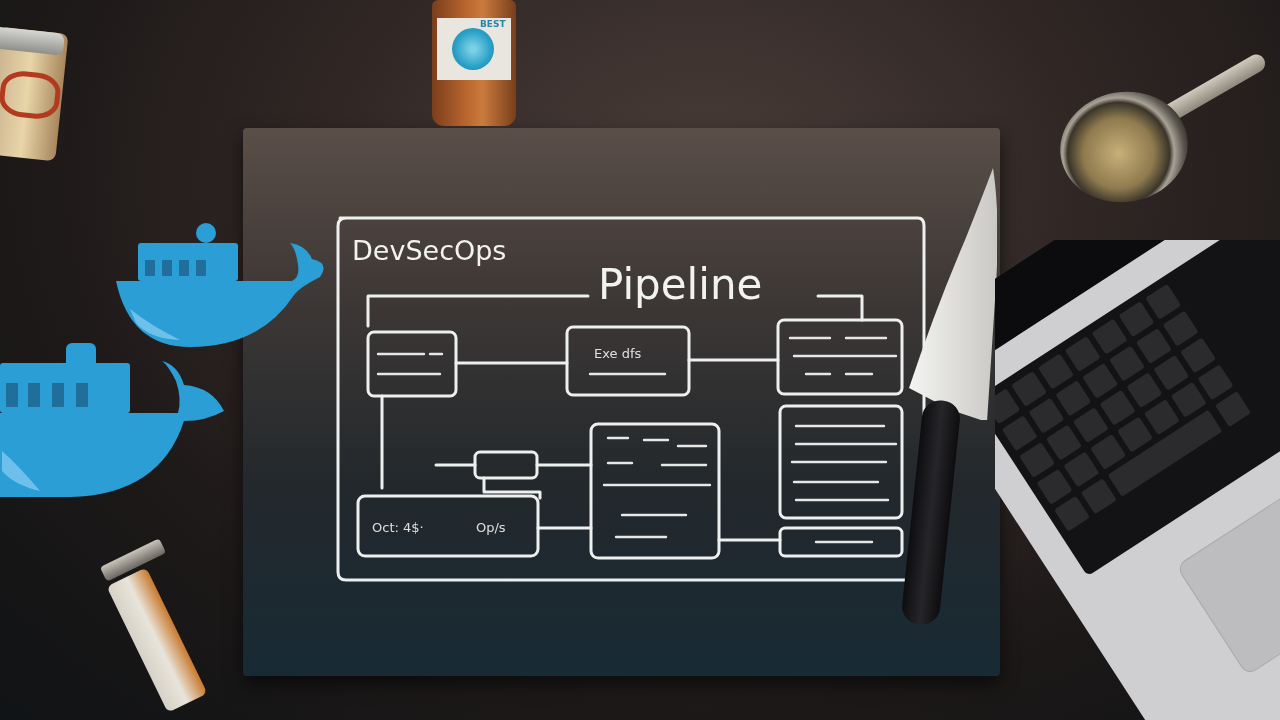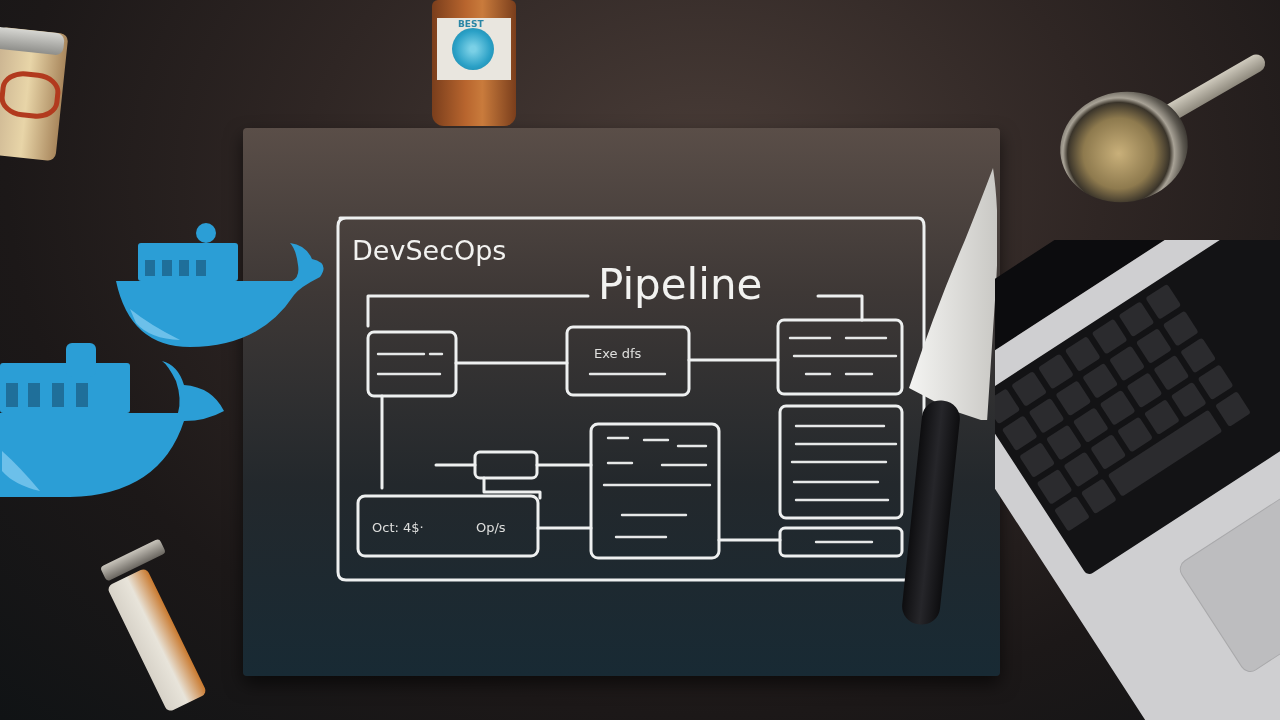--- a/index.html
+++ b/index.html
@@ -14,21 +14,21 @@
     box-shadow:0 8px 18px rgba(0,0,0,.6);}
   .chalk{stroke:#eef0f0;stroke-width:3;fill:none;stroke-linecap:round;stroke-linejoin:round;}
   .chalk-thin{stroke:#e6e8e8;stroke-width:2.4;fill:none;stroke-linecap:round;}
   .chalk-text{fill:#f2f2f0;font-family:"DejaVu Sans",sans-serif;}
   
   .jar{left:432px;top:0;width:84px;height:126px;border-radius:6px 6px 12px 12px;
     background:linear-gradient(90deg,#7a3e1c,#b8652e 40%,#c97b3c 60%,#7a3e1c);}
   .jar-label{left:437px;top:18px;width:74px;height:62px;background:#e9e6df;}
   .jar-emblem{left:452px;top:28px;width:42px;height:42px;border-radius:50%;
     background:radial-gradient(circle,#7ad0e6 10%,#2aa0c6 60%,#1c7f9e);}
-  .jar-label-text{left:458px;top:19px;font-size:9px;color:#2a86a6;font-weight:bold;}
+  .jar-label-text{left:480px;top:19px;font-size:9px;color:#2a86a6;font-weight:bold;}
   
   .can{left:-8px;top:30px;width:70px;height:128px;border-radius:8px;
     background:linear-gradient(90deg,#c9b290,#e8d5a8 50%,#a8865c);transform:rotate(6deg);}
   .can-top{left:-8px;top:30px;width:72px;height:22px;border-radius:8px;
     background:linear-gradient(#d6d6d2,#8e8e8a);transform:rotate(6deg);}
   .can-print{left:0;top:72px;width:50px;height:36px;border-radius:40%;
     border:5px solid #b23a1e;transform:rotate(6deg);}
   
   .whale{fill:#2b9ed6;}
   .whale-light{fill:#6cc0ea;}

